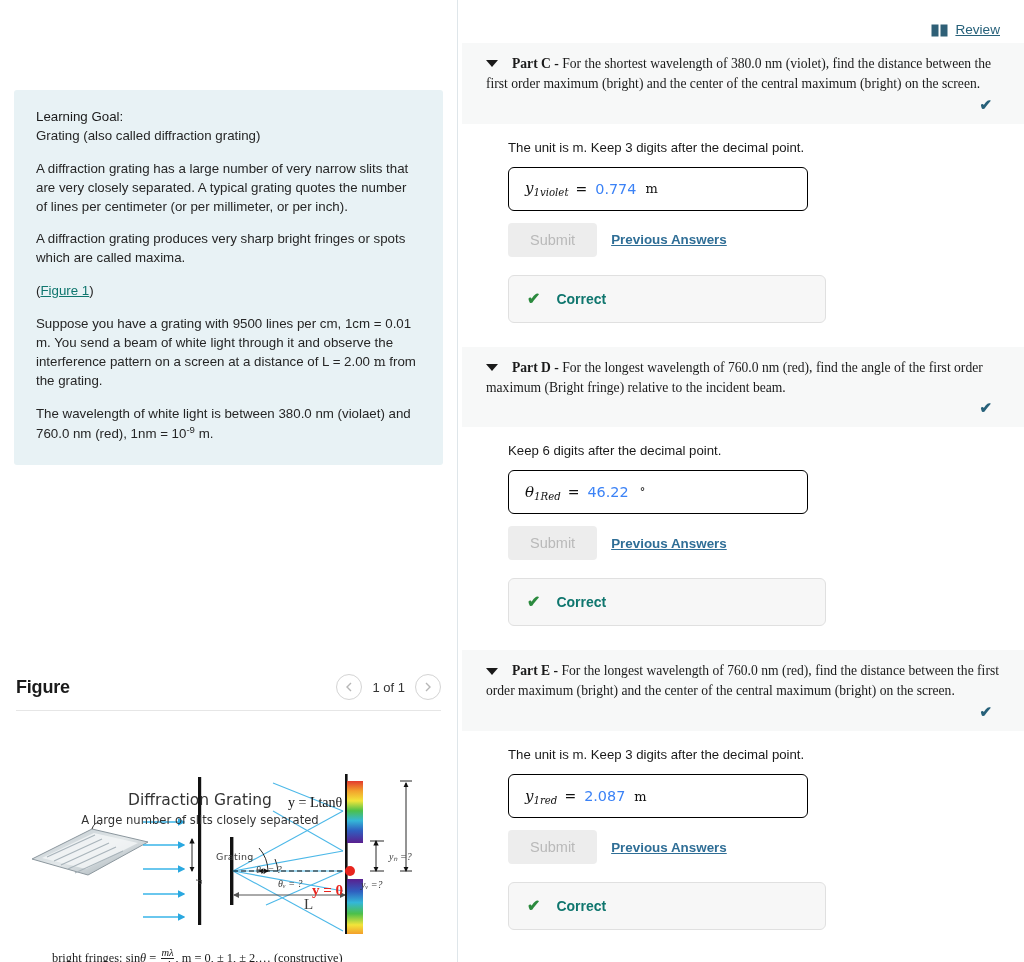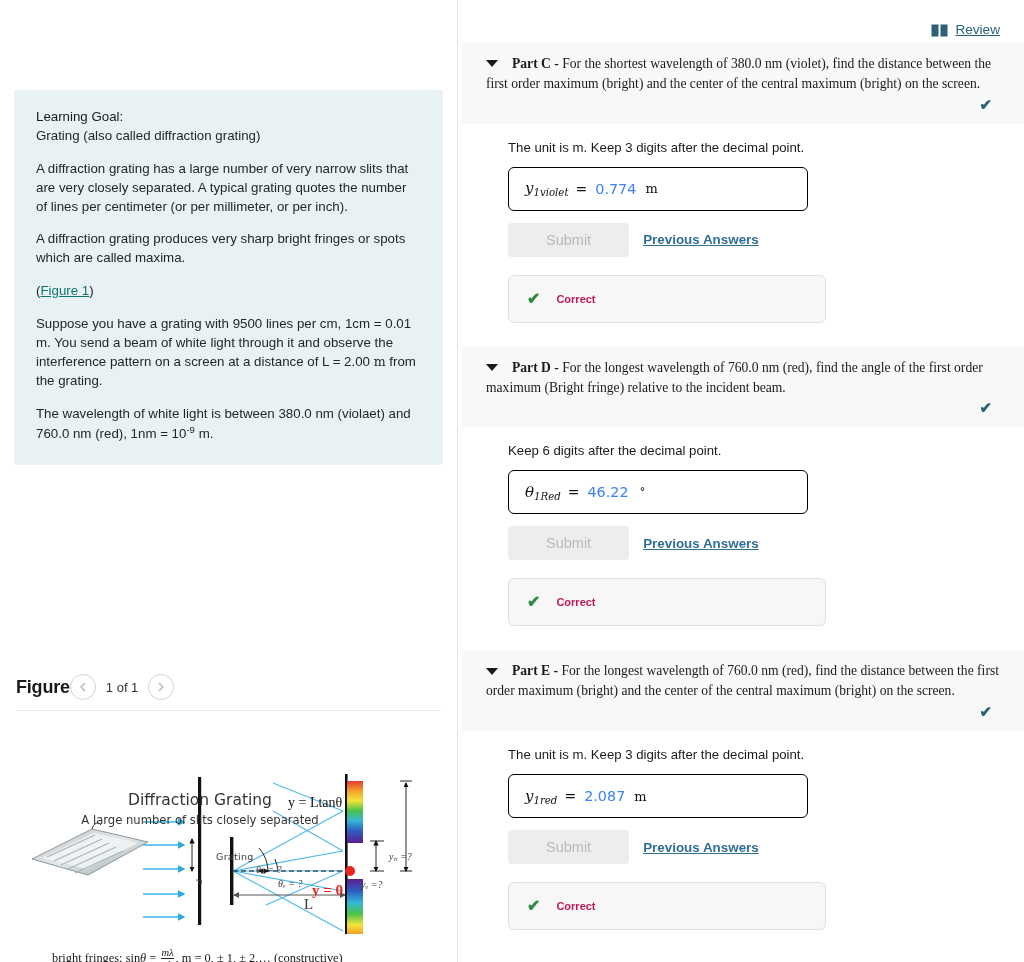--- a/index.html
+++ b/index.html
@@ -33,21 +33,21 @@
   .lg-title { font-weight: normal; color: #1a1a1a; }
   .fig-link { color: #0f766e; text-decoration: underline; margin-top: 46px; }
   .mserif { font-family: "DejaVu Serif", serif; font-size: 12.6px; }
   sup.exp { font-size: 0.72em; vertical-align: super; }
 
   
   .figure-block {
     position: absolute; left: 0; top: 662px; width: 457px;
   }
   .figure-head {
-    display: flex; align-items: center; 
+    display: flex; align-items: center; justify-content: space-between;
     padding: 12px 16px 10px 16px;
   }
   .figure-title { font-size: 18px; font-weight: bold; color: #1a1a1a; letter-spacing: -0.2px; }
   .fig-nav { display: flex; align-items: center; gap: 10px; }
   .nav-circle {
     width: 24px; height: 24px; border-radius: 50%;
     border: 1px solid #d4d4d4; background: #fff;
     display: flex; align-items: center; justify-content: center;
     color: #b0b0b0; font-size: 11px; line-height: 1;
   }
@@ -153,35 +153,35 @@
   }
   .ans-eq { margin: 0 8px 0 7px; font-family: "DejaVu Serif", serif; font-size: 14px; color: #111; }
   .ans-val { font-family: "DejaVu Sans", sans-serif; font-size: 14.4px; color: #3b82f6; }
   .ans-unit { margin-left: 9px; font-family: "DejaVu Serif", serif; font-size: 13px; color: #111; }
   .ans-unit.deg { font-size: 11px; vertical-align: super; margin-left: 11px; }
 
   .btn-row { display: flex; align-items: center; gap: 14px; margin-bottom: 18px; }
   .submit-btn {
     background: #ededed; color: #b9b9b9; border: none; border-radius: 4px;
     font-size: 14.5px; font-family: "Liberation Sans", sans-serif;
-    padding: 9px 38px; cursor: default;
+    padding: 9px 22px; cursor: default;
   }
   .prev-answers {
     color: #2f6e96; font-size: 13.4px; font-weight: bold;
     text-decoration: underline; cursor: pointer;
   }
 
   .correct-box {
     width: 318px; box-sizing: border-box;
     border: 1px solid #e0e0e0; border-radius: 6px; background: #f7f7f7;
     padding: 15px 18px; display: flex; align-items: center; gap: 16px;
     margin-bottom: 24px;
   }
   .correct-check { color: #2b8a3e; font-size: 16px; font-weight: bold; line-height: 1; }
-  .correct-text { font-size: 11px; font-weight: bold; color: #be185d; }
+  .correct-text { font-size: 14px; font-weight: bold; color: #0f766e; }
 </style>
 </head>
 <body>
 
 <div class="page">
 
   <div class="left-pane">
 
     <div class="intro-card">
       <p>

